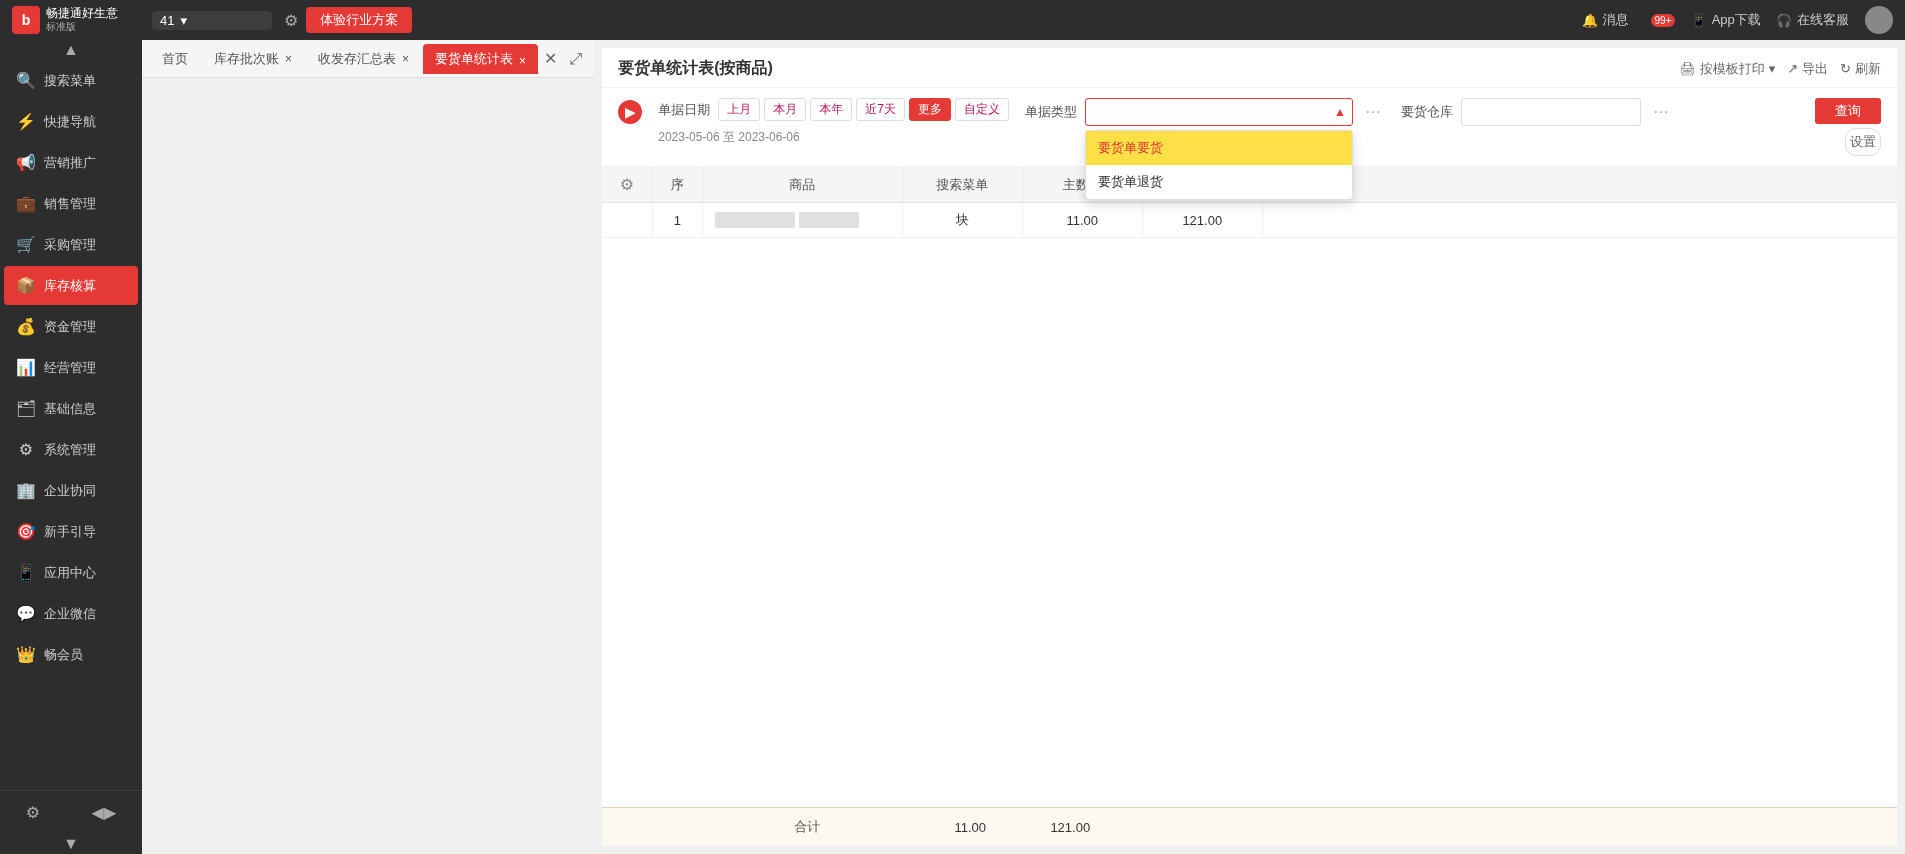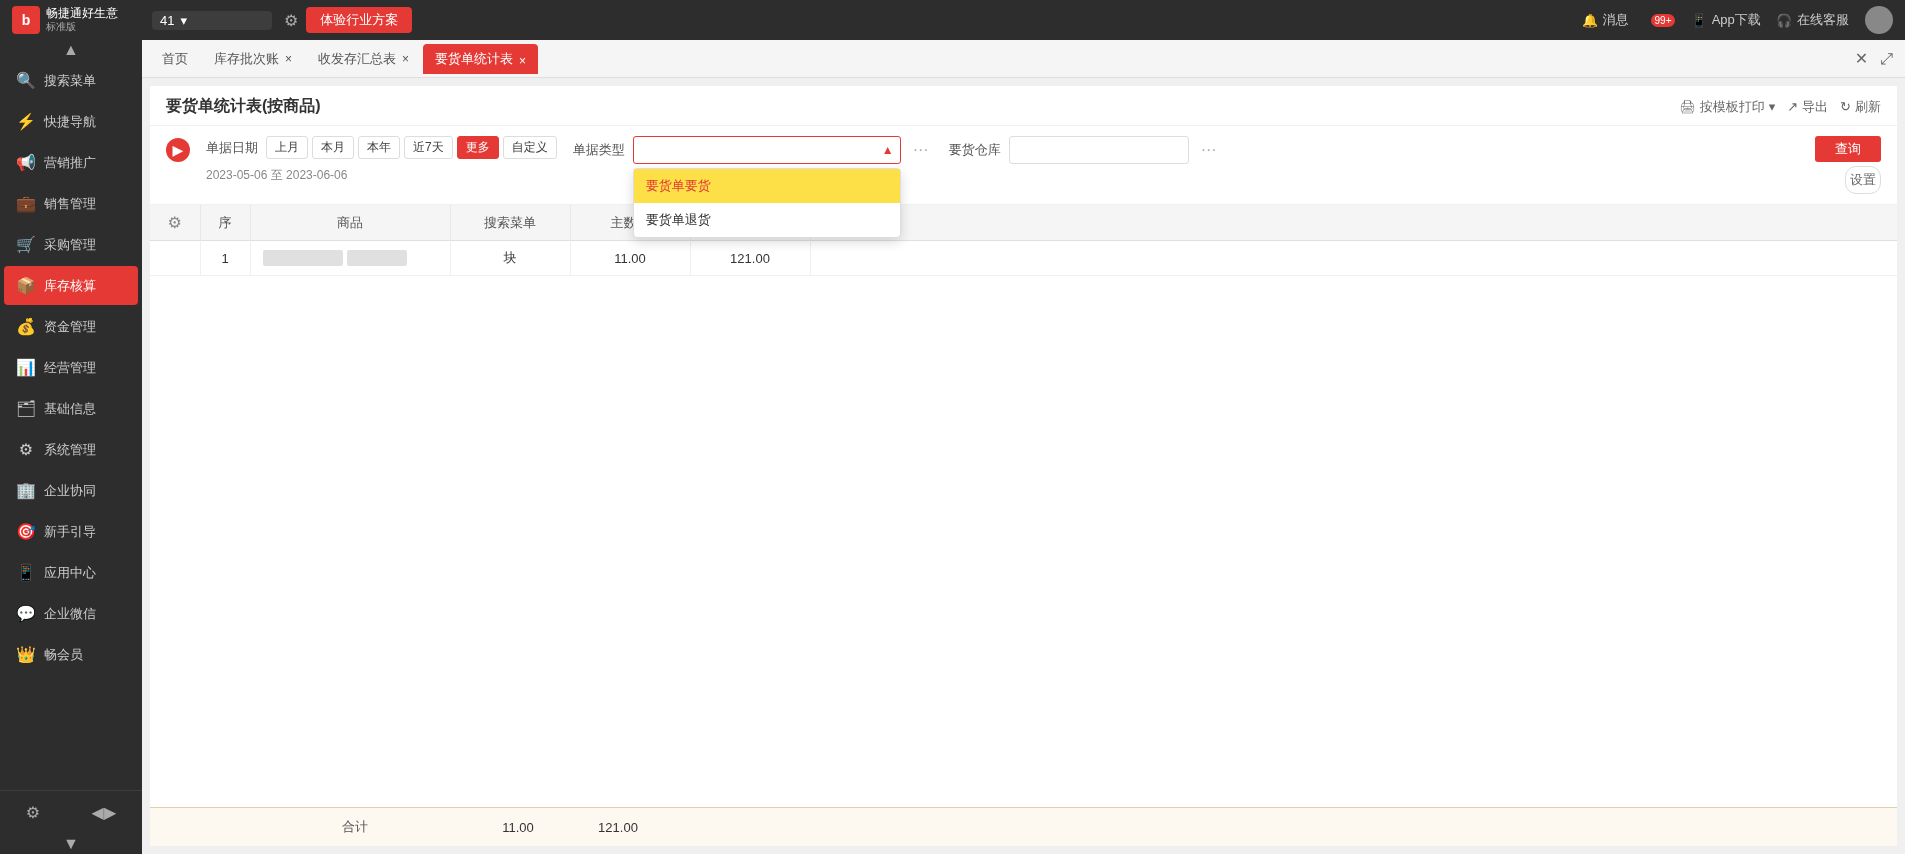--- a/index.html
+++ b/index.html
@@ -151,21 +151,20 @@
       align-items: center;
       justify-content: center;
       color: #aaa;
       cursor: pointer;
     }
 
     
     .content-area {
       flex: 1;
       display: flex;
-      flex-direction: column;
       overflow: hidden;
       background: #f0f0f0;
     }
 
     
     .tab-bar {
       height: 38px;
       background: #f5f5f5;
       border-bottom: 1px solid #ddd;
       display: flex;
@@ -299,21 +298,21 @@
       display: flex;
       align-items: center;
       gap: 4px;
     }
     .date-btn {
       padding: 2px 8px;
       font-size: 12px;
       border: 1px solid #ddd;
       border-radius: 3px;
       cursor: pointer;
-      color: #404040;
+      color: #be185d;
       background: #fff;
     }
     .date-btn.more-btn {
       background: #e53935;
       color: #fff;
       border-color: #e53935;
     }
     .filter-date-range {
       font-size: 12px;
       color: #888;

